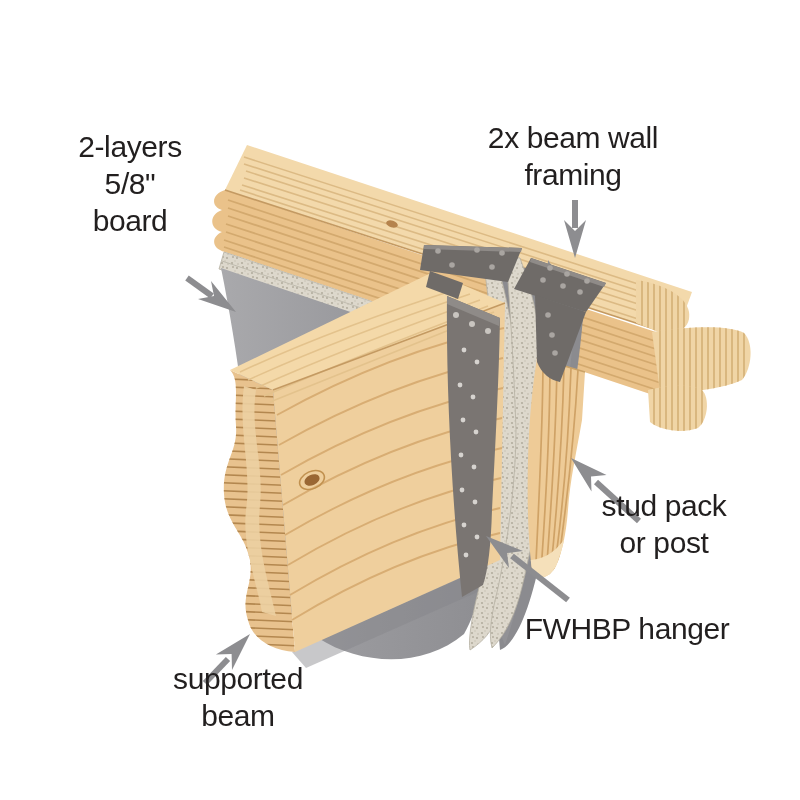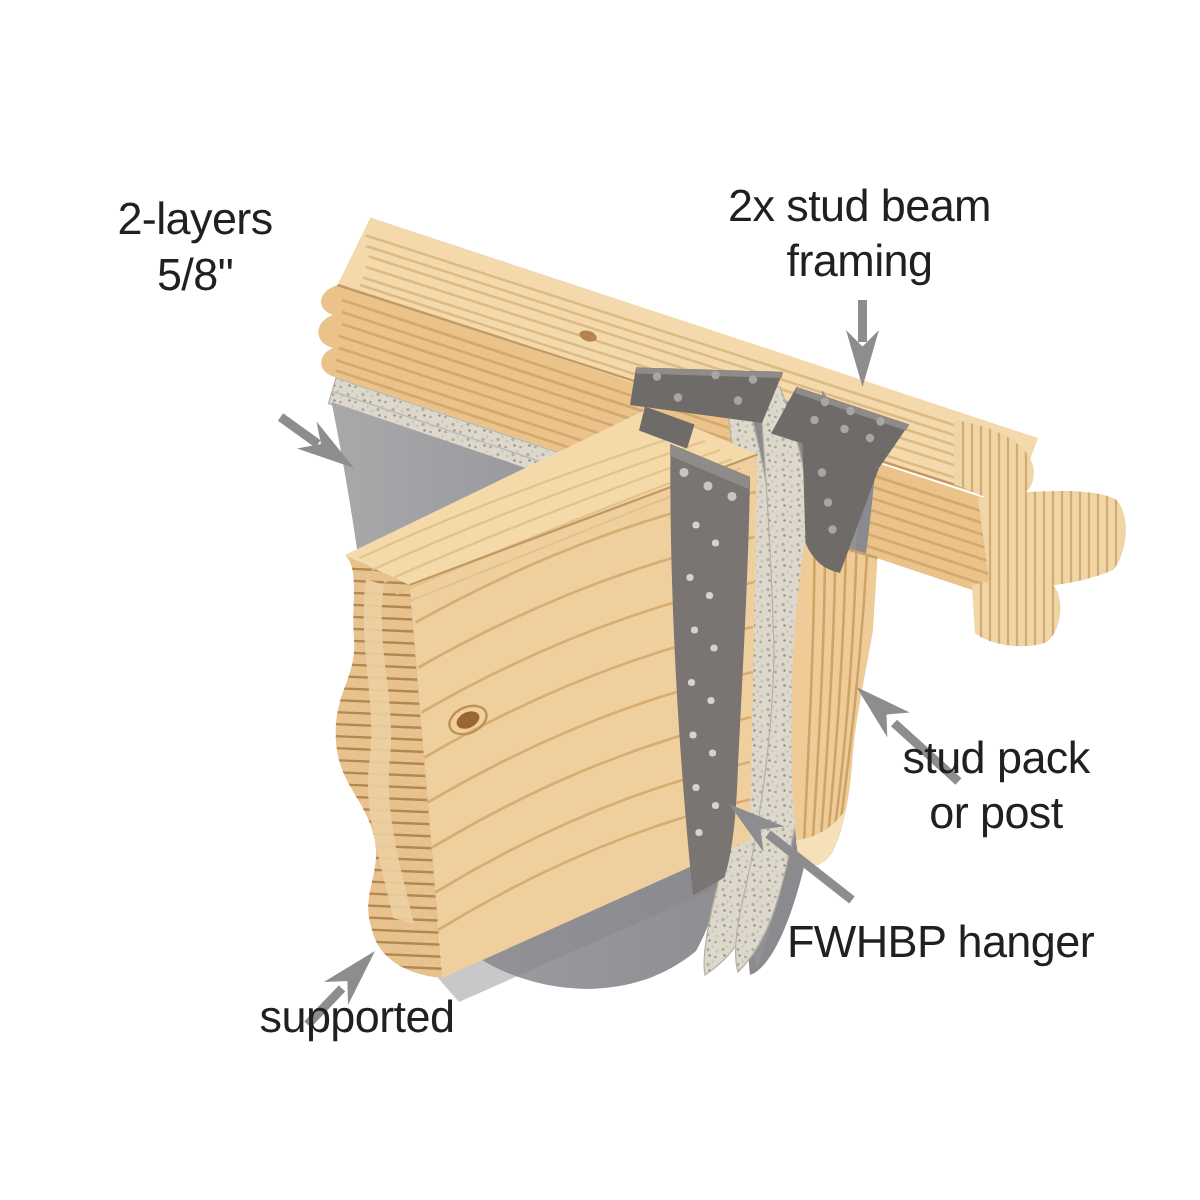--- a/index.html
+++ b/index.html
@@ -208,28 +208,30 @@
   </g>
   <g>
     <path class="arrowstroke" d="M205,683 L228,659"></path>
     <polygon class="arrowfill" points="250,634 232,670 231.6,654 215.9,654.6"></polygon>
   </g>
 </svg>
 
 <div class="lbl" style="left:35px;top:128px;width:190px;">
   <div>2-layers</div>
   <div>5/8"</div>
+  <div>board</div>
 </div>
 <div class="lbl" style="left:453px;top:119px;width:240px;">
-  <div>2x stud beam</div>
+  <div>2x beam wall</div>
   <div>framing</div>
 </div>
 <div class="lbl" style="left:554px;top:487px;width:220px;">
   <div>stud pack</div>
   <div>or post</div>
 </div>
 <div class="lbl" style="left:497px;top:610px;width:260px;">
   <div>FWHBP hanger</div>
 </div>
 <div class="lbl" style="left:133px;top:660px;width:210px;">
   <div>supported</div>
+  <div>beam</div>
 </div>
 </div>
 
 </body></html>

